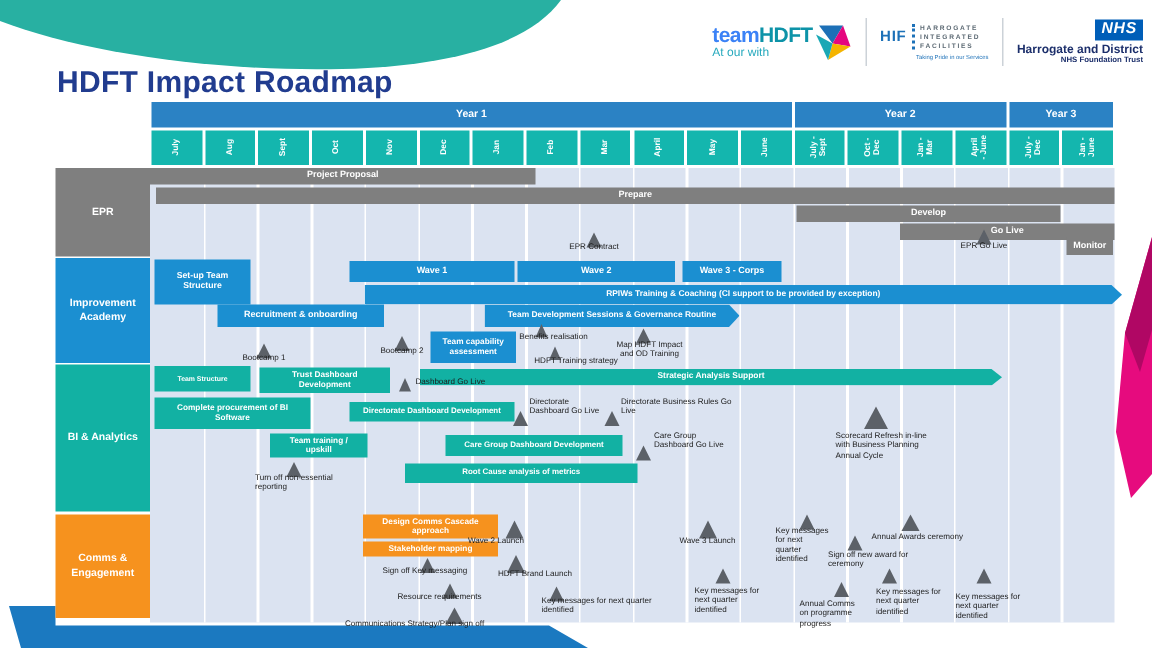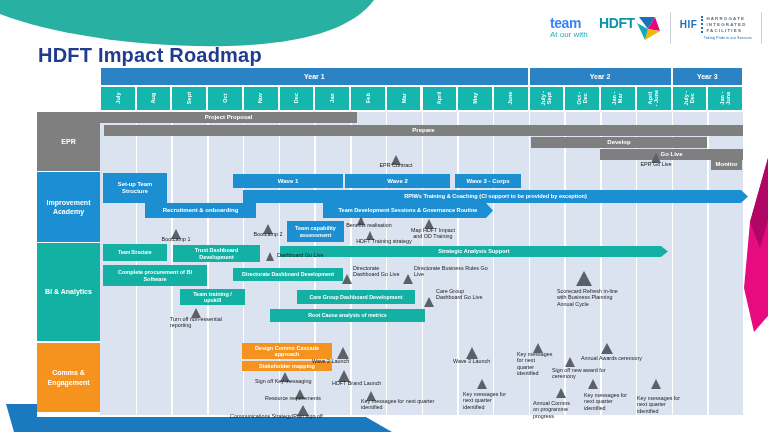--- a/index.html
+++ b/index.html
@@ -7,21 +7,21 @@
         font-family:"Liberation Sans",sans-serif;}
   .abs{position:absolute;}
   
   #deco{position:absolute;inset:0;pointer-events:none;}
   
   #logos{position:absolute;top:6px;right:6px;height:44px;display:flex;align-items:center;gap:9px;}
   .logo-div{width:1px;height:32px;background:#ccd2d8;}
   #teamhdft{display:flex;align-items:flex-start;}
   #teamhdft .txt .row1{font-weight:bold;font-size:14px;letter-spacing:-0.4px;}
   #teamhdft .team{color:#3b82f6;}
-  #teamhdft .hdft{color:#0d93a8;padding-left:18px;}
+  #teamhdft .hdft{color:#0d93a8;}
   #teamhdft .tag{font-size:8px;color:#26a9bd;margin-top:-1px;}
   #hif{display:flex;flex-direction:column;}
   #hif .top{display:flex;align-items:center;gap:4px;}
   #hif .abbr{font-size:10px;font-weight:bold;color:#1d71b8;letter-spacing:.5px;}
   #hif .lines{border-left:2px dotted #1d71b8;padding-left:3px;display:flex;flex-direction:column;gap:1px;}
   #hif .lines span{font-size:4.4px;letter-spacing:1.2px;color:#5d6a74;font-weight:bold;}
   #hif .tag{font-size:3.9px;color:#1d71b8;margin-top:2px;margin-left:24px;}
   #nhs{display:flex;flex-direction:column;align-items:flex-end;}
   #nhs .mark{background:#005eb8;color:#fff;font-weight:bold;font-style:italic;
              font-size:10.5px;padding:0 4px 1px 4px;line-height:13px;letter-spacing:.5px;}
@@ -80,20 +80,25 @@
         <span class="abbr">HIF</span>
         <div class="lines">
           <span>HARROGATE</span>
           <span>INTEGRATED</span>
           <span>FACILITIES</span>
         </div>
       </div>
       <div class="tag">Taking Pride in our Services</div>
     </div>
     <div class="logo-div"></div>
+    <div id="nhs">
+      <span class="mark">NHS</span>
+      <span class="org">Harrogate and District</span>
+      <span class="sub">NHS Foundation Trust</span>
+    </div>
   </div>
 
   <div id="title">HDFT Impact Roadmap</div>
 
   <div id="gantt">
       <div class="abs" style="left: 100px; top: 112px; width: 643px; height: 303px; background: rgb(219, 227, 241);"></div>
       <div class="vline" style="left: 135.722px; top: 112px; height: 303px;"></div>
       <div class="vline" style="left: 171.444px; top: 112px; height: 303px;"></div>
       <div class="vline" style="left: 207.167px; top: 112px; height: 303px;"></div>
       <div class="vline" style="left: 242.889px; top: 112px; height: 303px;"></div>

